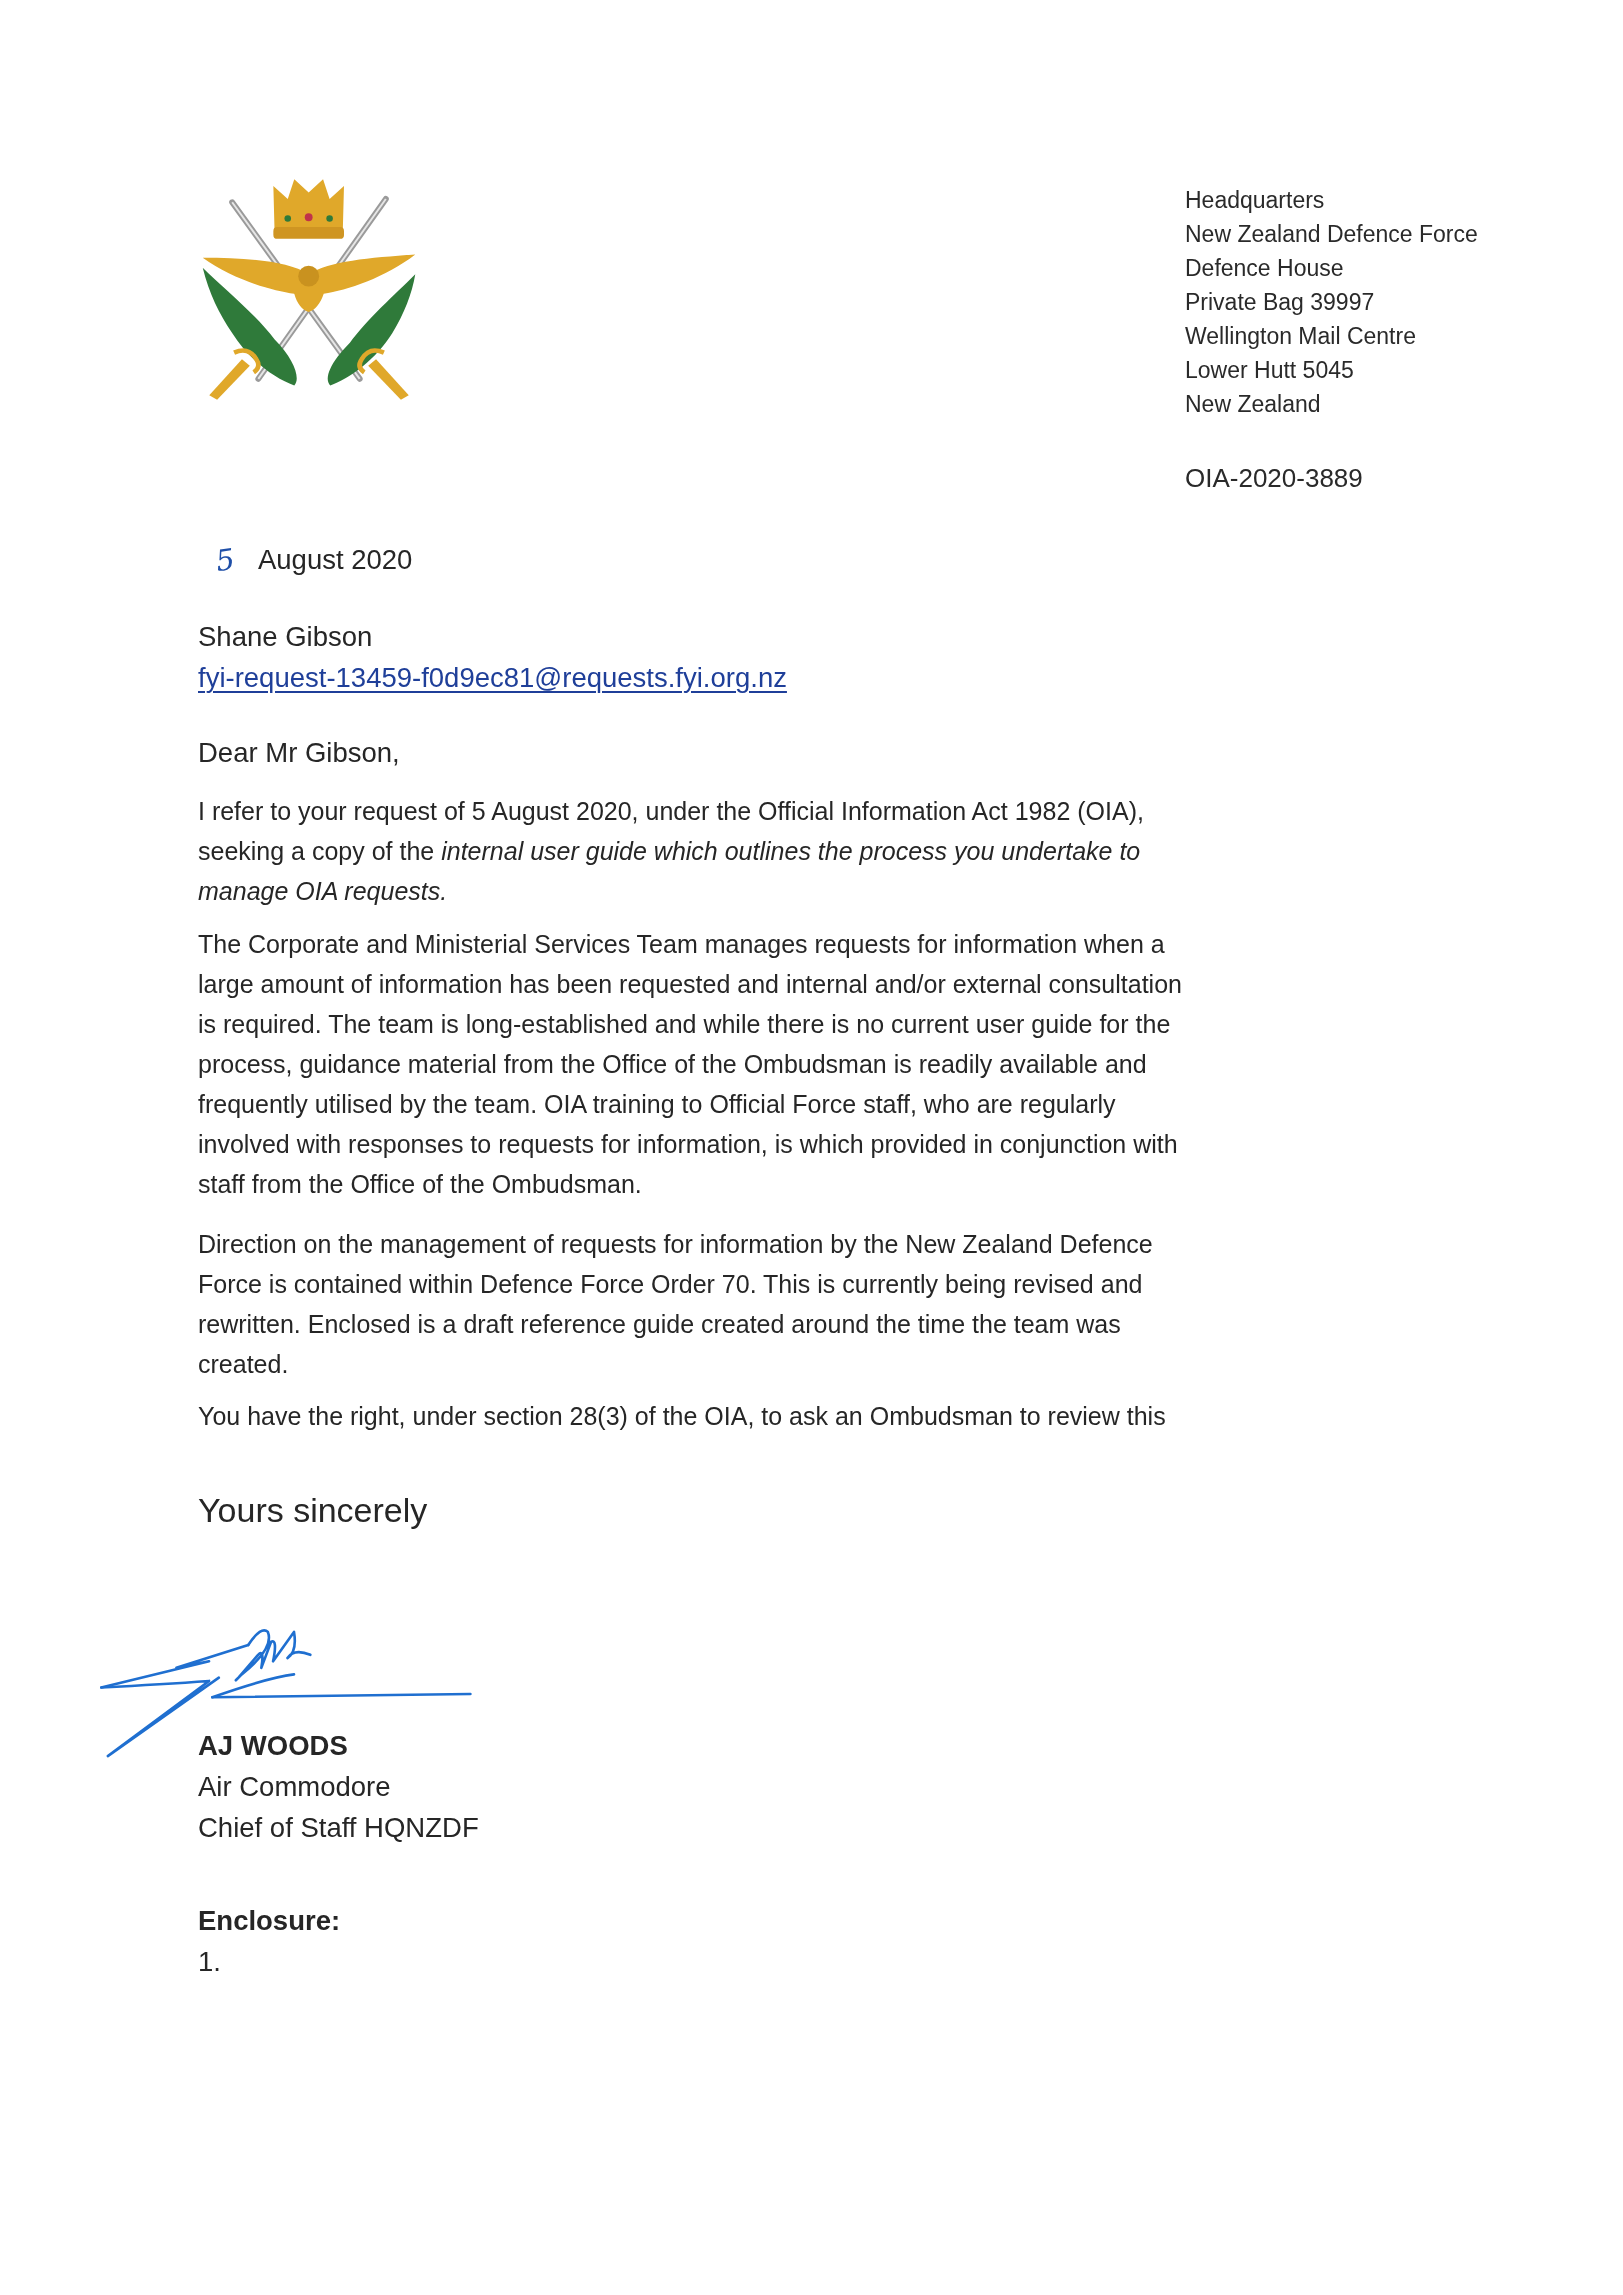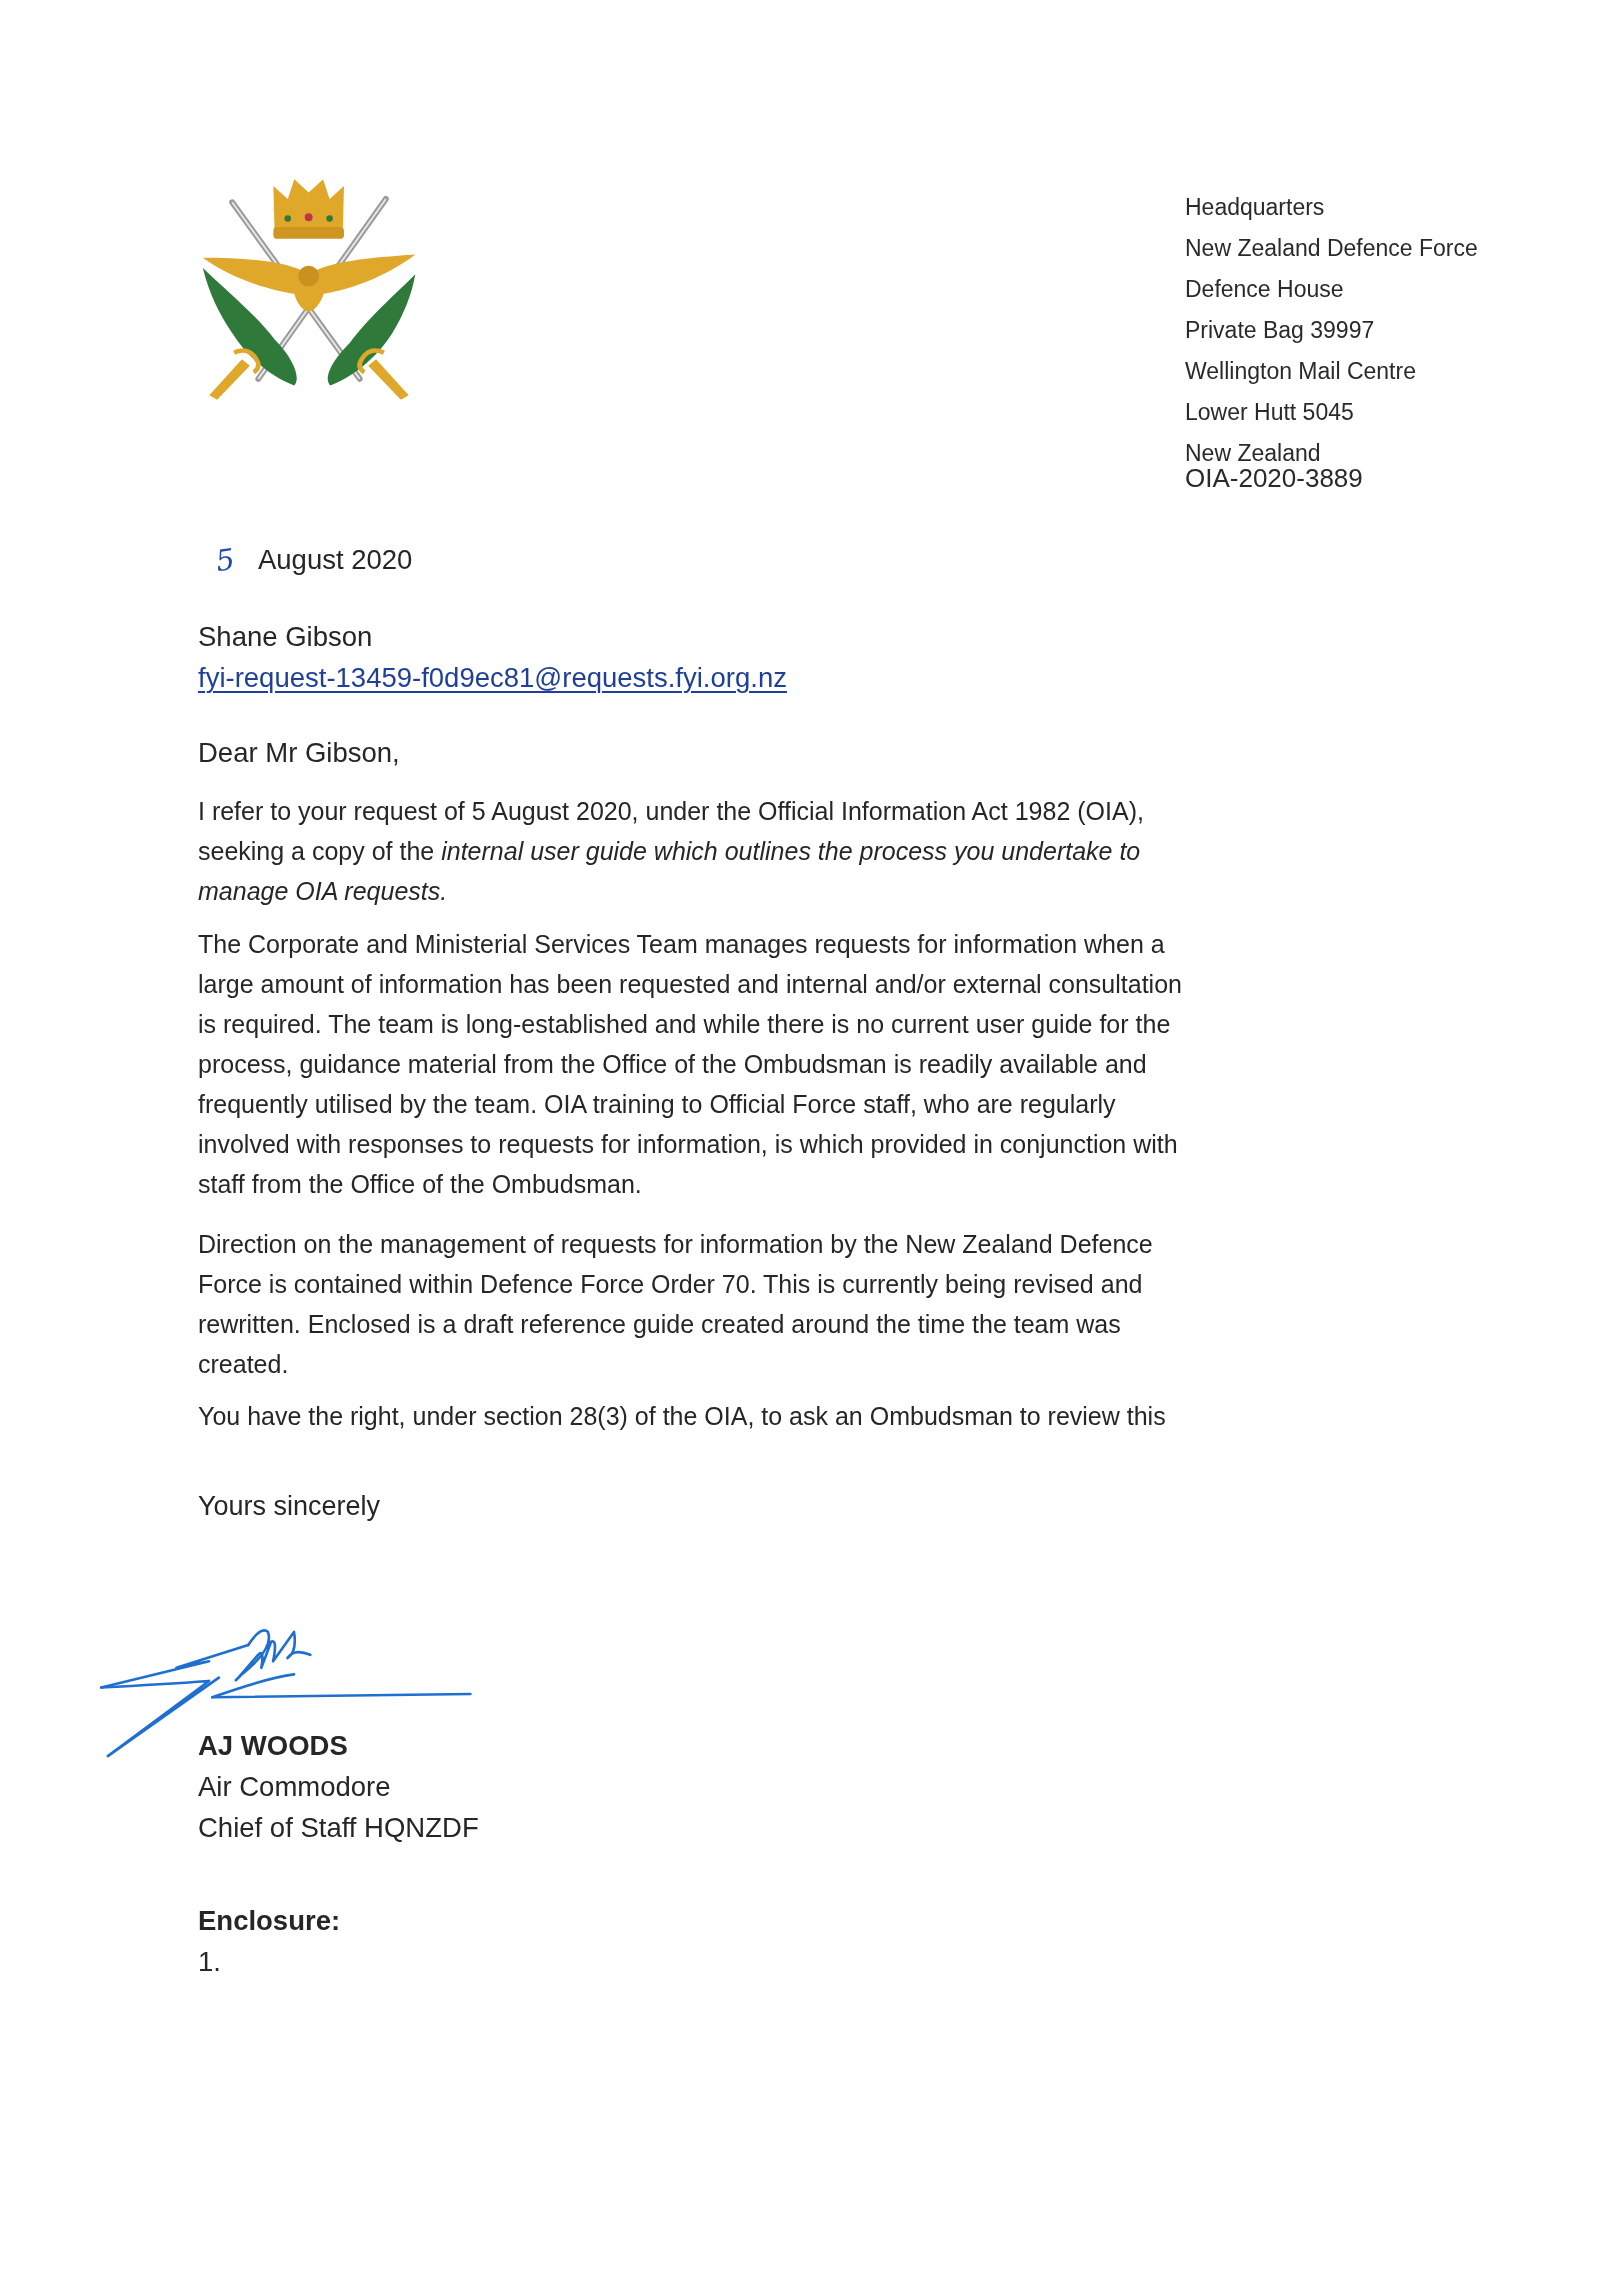--- a/index.html
+++ b/index.html
@@ -4,34 +4,34 @@
 <style>
   html, body { margin: 0; padding: 0; background: #ffffff; }
   body {
     width: 1623px; height: 2295px; position: relative; overflow: hidden;
     font-family: "Liberation Sans", "DejaVu Sans", sans-serif;
     color: #262626;
   }
   .abs { position: absolute; }
   .crest { left: 196px; top: 163px; width: 226px; height: 242px; }
   .address { left: 1185px; top: 183px; font-size: 23px; line-height: 34px; color: #2a2a2a; }
-  .address div { white-space: nowrap; margin-top: 7px; }
+  .address div { white-space: nowrap; }
   .ref { left: 1185px; top: 463px; font-size: 26px; color: #2a2a2a; white-space: nowrap; }
   .date { left: 216px; top: 543px; font-size: 27.5px; white-space: nowrap; display: flex; align-items: center; gap: 23.5px; }
   .date .hand { color: #1f4fa8; font-family: "DejaVu Serif", serif; font-style: italic; font-size: 29px; transform: rotate(-8deg); display: inline-block; }
   .recipient { left: 198px; top: 616px; font-size: 27.5px; line-height: 41px; white-space: nowrap; }
   .email { color: #1f3f99; text-decoration: underline; text-underline-offset: 3.9px; text-decoration-thickness: 2px; cursor: pointer; }
   .salutation { left: 198px; top: 737px; font-size: 27.5px; white-space: nowrap; }
   .para { left: 198px; font-size: 25px; line-height: 40px; }
   .para .line { white-space: nowrap; }
   .p1 { top: 791px; }
   .p2 { top: 924px; }
   .p3 { top: 1224px; }
   .p4 { top: 1396px; }
-  .closing { left: 198px; top: 1491px; font-size: 27px; white-space: nowrap; }
+  .closing { left: 198px; top: 1491px; font-size: 34px; white-space: nowrap; }
   .signature { left: 98px; top: 1622px; width: 392px; height: 144px; }
   .signer { left: 198px; top: 1725px; font-size: 27.5px; line-height: 41px; white-space: nowrap; }
   .signer .name { font-weight: bold; }
   .enclosure { left: 198px; top: 1900px; font-size: 27.5px; line-height: 41px; white-space: nowrap; }
   .enclosure .heading { font-weight: bold; }
   .enclosure .item { display: flex; }
   .enclosure .num { width: 80px; }
   i { font-style: italic; }
 </style>
 </head>

